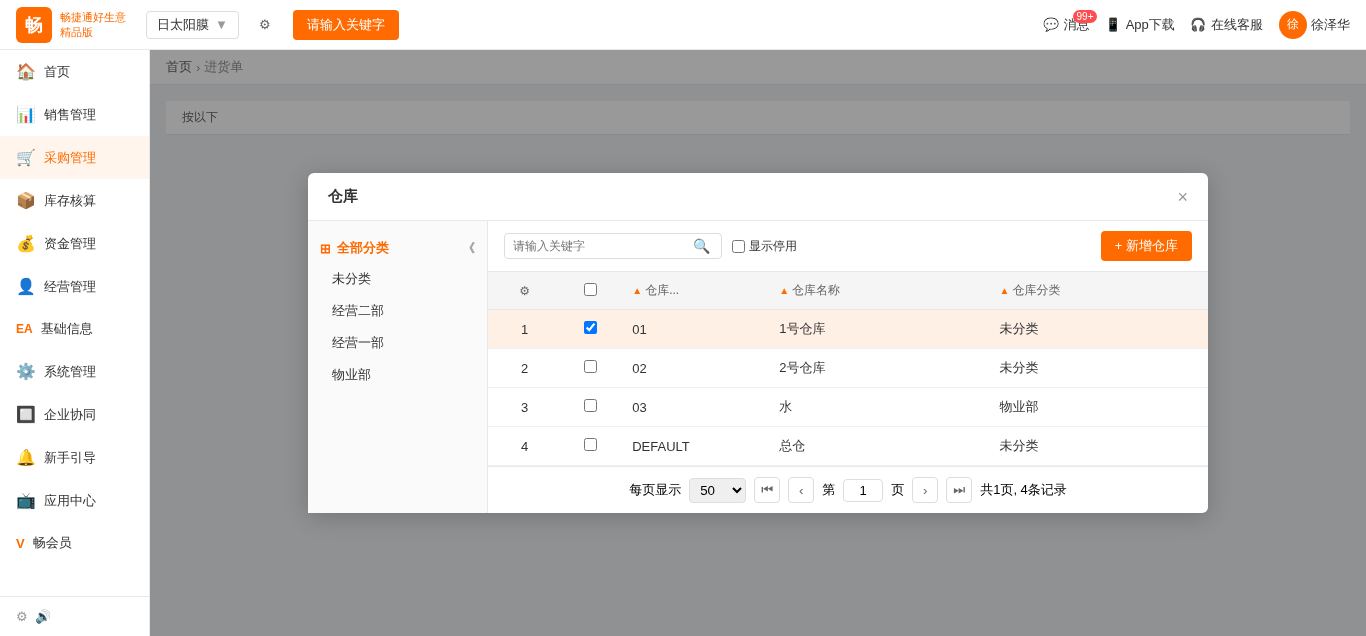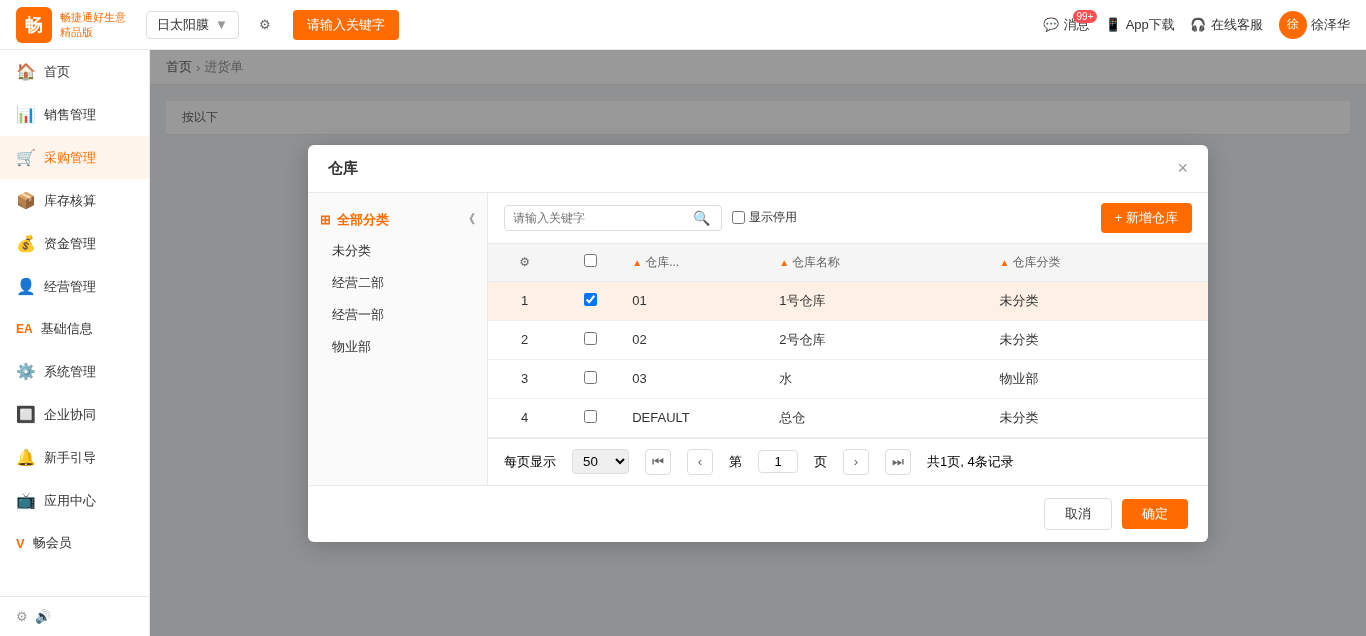--- a/index.html
+++ b/index.html
@@ -176,21 +176,21 @@
     .sort-icon { color: #ff6b00; font-size: 10px; }
     .col-checkbox { width: 40px; text-align: center; }
     .col-num { width: 50px; text-align: center; }
     .col-code { width: 100px; }
     .col-name { width: 150px; }
     .col-category { width: 150px; }
 
     
     .pagination {
       padding: 10px 16px; border-top: 1px solid #e8e8e8;
-      display: flex; align-items: center; gap: 16px; font-size: 13px;
+      display: flex; align-items: center; justify-content: center; gap: 8px; font-size: 13px;
     }
     .page-select { border: 1px solid #ddd; border-radius: 4px; padding: 3px 6px; }
     .page-btn {
       width: 26px; height: 26px; display: flex; align-items: center; justify-content: center;
       border: 1px solid #ddd; border-radius: 4px; cursor: pointer; background: #fff; color: #666;
     }
     .page-btn:disabled { color: #ccc; cursor: not-allowed; }
     .page-input {
       width: 40px; border: 1px solid #ddd; border-radius: 4px;
       padding: 3px 6px; text-align: center; font-size: 13px;
@@ -439,20 +439,16 @@
               <span>第</span>
               <input type="text" class="page-input" value="1" style="">
               <span>页</span>
               <button class="page-btn">›</button>
               <button class="page-btn">⏭</button>
               <span>共1页, 4条记录</span>
             </div>
           </div>
         </div>
 
-        <div class="modal-footer">
-          <button class="btn-cancel">取消</button>
-          <button class="btn-confirm">确定</button>
-        </div>
       </div>
     </div>
   </div>
 </div>
 
 </body></html>

